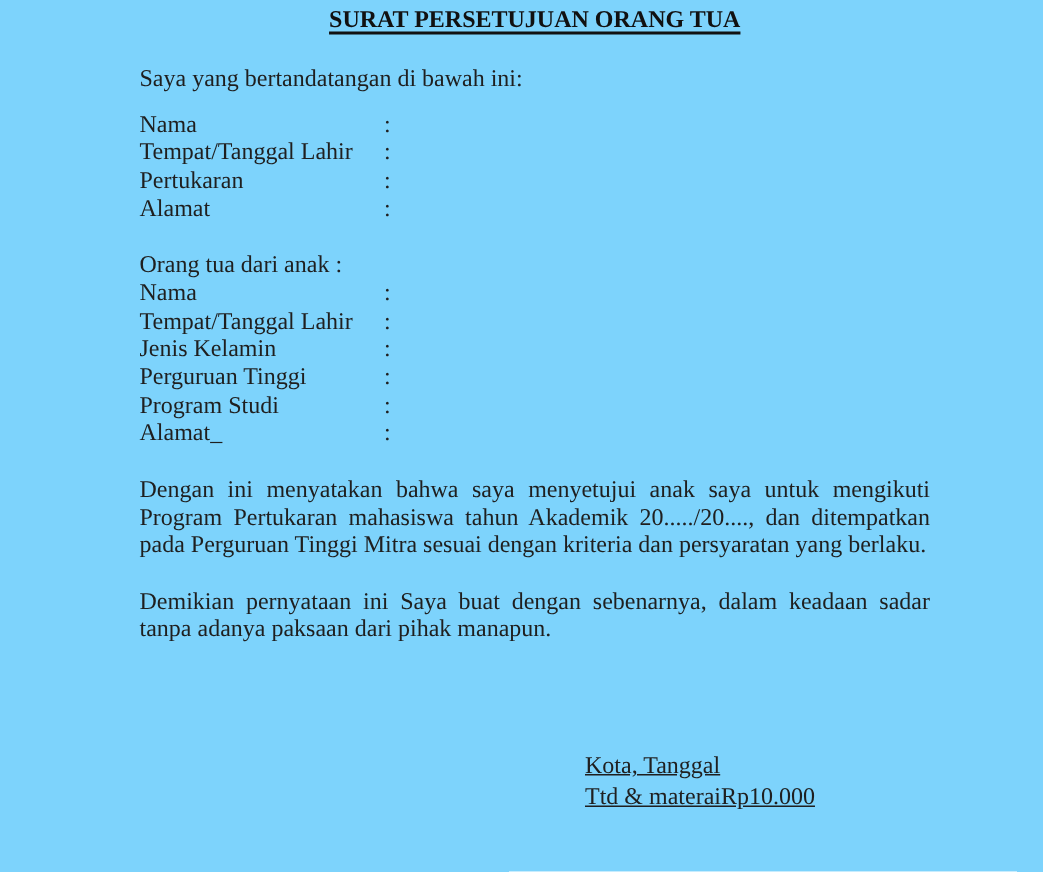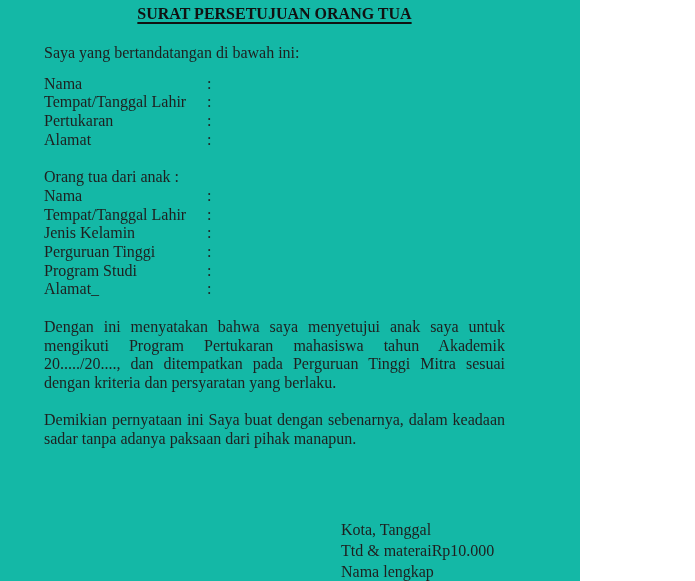--- a/index.html
+++ b/index.html
@@ -2,25 +2,25 @@
 <html><head>
 <meta charset="utf-8">
 <style>
   html, body {
     margin: 0;
     padding: 0;
     background: #ffffff;
   }
   .page {
     position: relative;
-    width: 580px;
+    width: 695px;
     height: 581px;
-    background: #14b8a6;
+    background: #7dd3fc;
     box-sizing: border-box;
-    padding: 4px 75px 0 44px;
+    padding: 4px 75px 0 93px;
     overflow: hidden;
     font-family: "Liberation Serif", "DejaVu Serif", serif;
     font-size: 16px;
     line-height: 18.7px;
     color: #1f1f1f;
   }
   .title {
     margin: 0;
     font-size: 16px;
     font-weight: bold;
@@ -50,20 +50,21 @@
   .section-heading {
     margin: 18.7px 0 0 0;
   }
   .para {
     margin: 18.7px 0 0 0;
     text-align: justify;
   }
   .signature {
     margin: 70px 0 0 297px;
     line-height: 21px;
+    text-decoration: underline;
   }
 </style>
 </head>
 <body>
 
 <div class="page">
 
   <h1 class="title">SURAT PERSETUJUAN ORANG TUA</h1>
 
   <p class="intro">Saya yang bertandatangan di bawah ini:</p>
@@ -116,16 +117,15 @@
     </div>
   </div>
 
   <p class="para">Dengan ini menyatakan bahwa saya menyetujui anak saya untuk mengikuti Program Pertukaran mahasiswa tahun Akademik 20...../20...., dan ditempatkan pada Perguruan Tinggi Mitra sesuai dengan kriteria dan persyaratan yang berlaku.</p>
 
   <p class="para">Demikian pernyataan ini Saya buat dengan sebenarnya, dalam keadaan sadar tanpa adanya paksaan dari pihak manapun.</p>
 
   <div class="signature">
     <div>Kota, Tanggal</div>
     <div>Ttd &amp; materaiRp10.000</div>
-    <div>Nama lengkap</div>
   </div>
 
 </div>
 
 </body></html>

